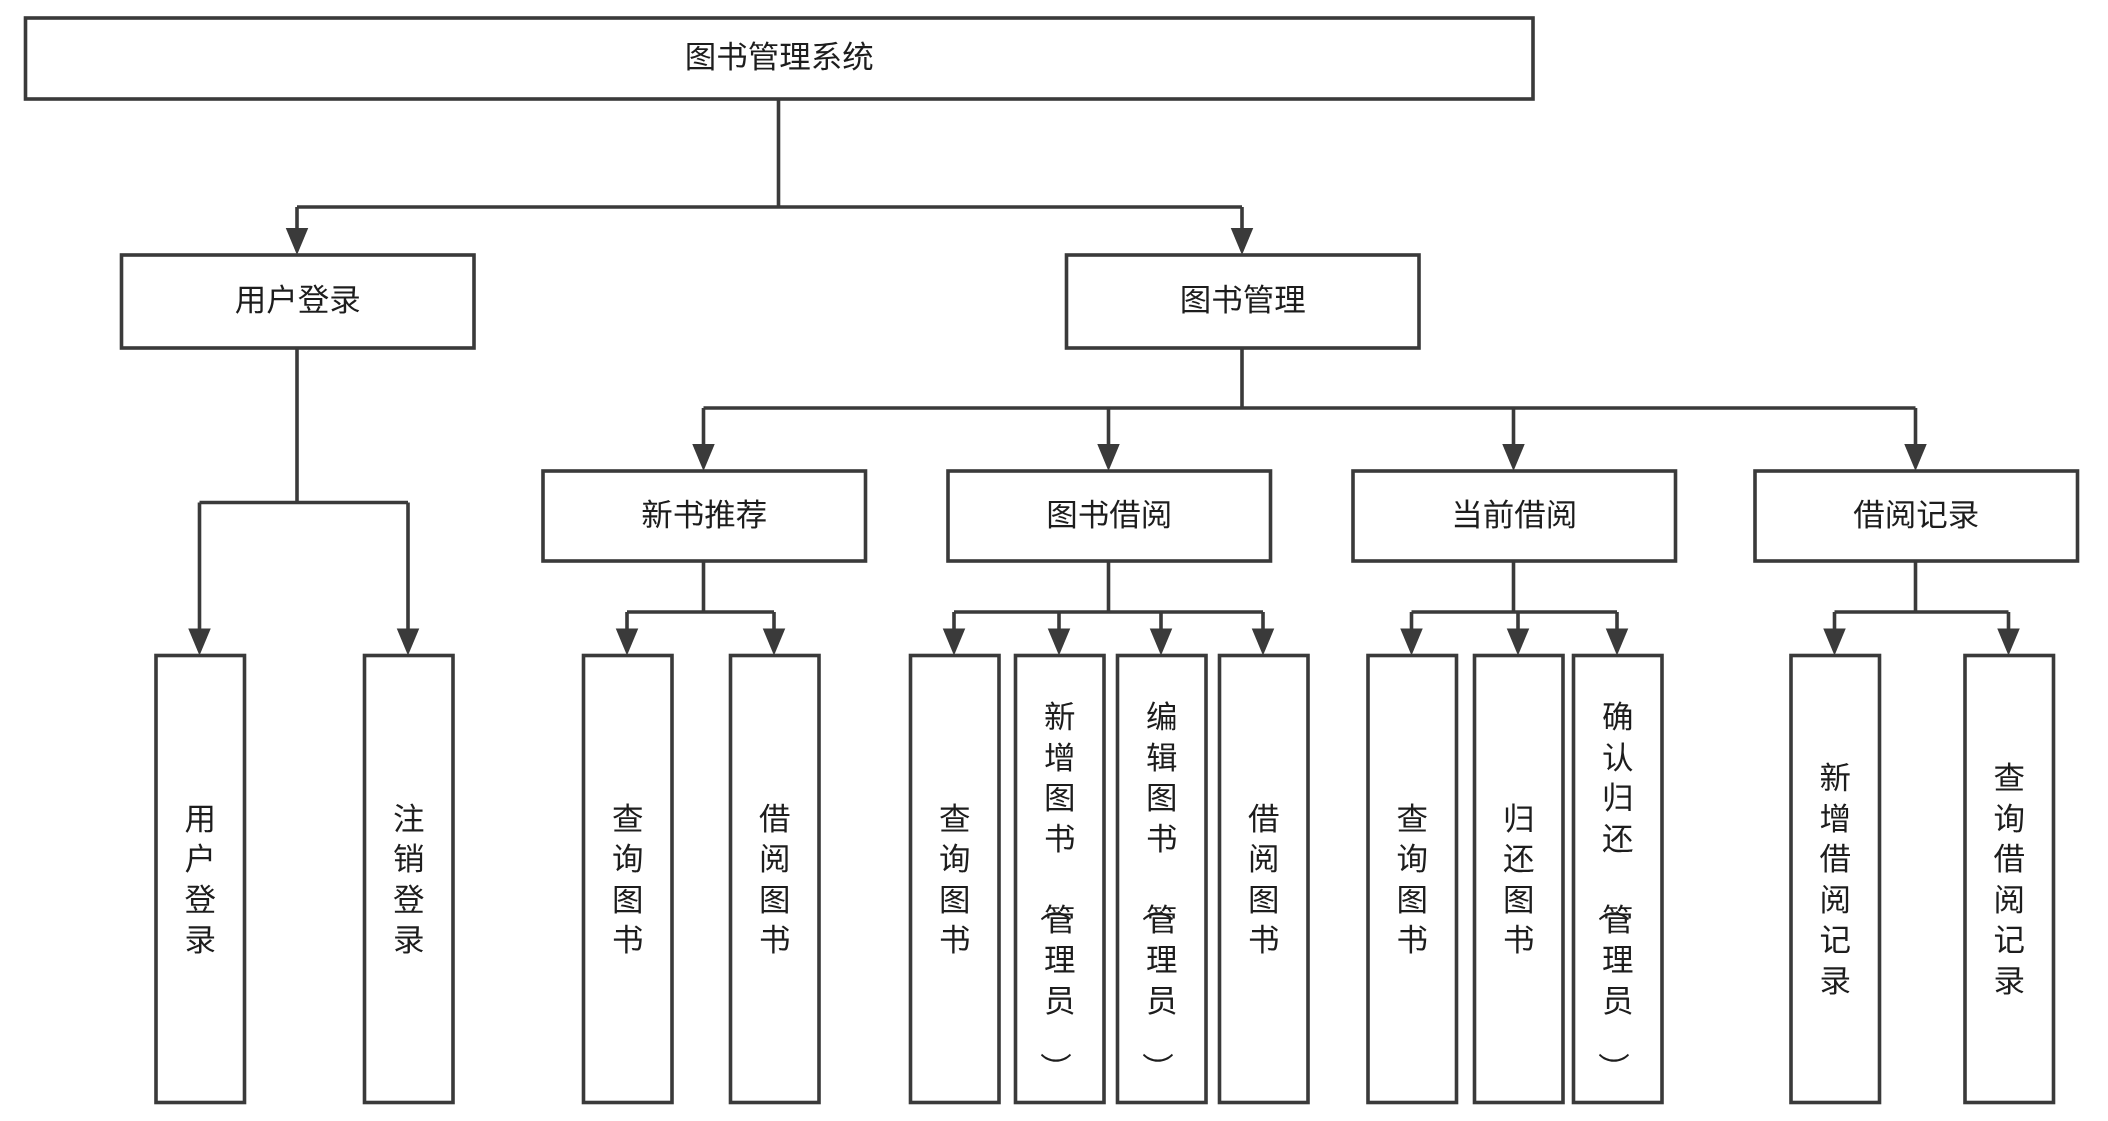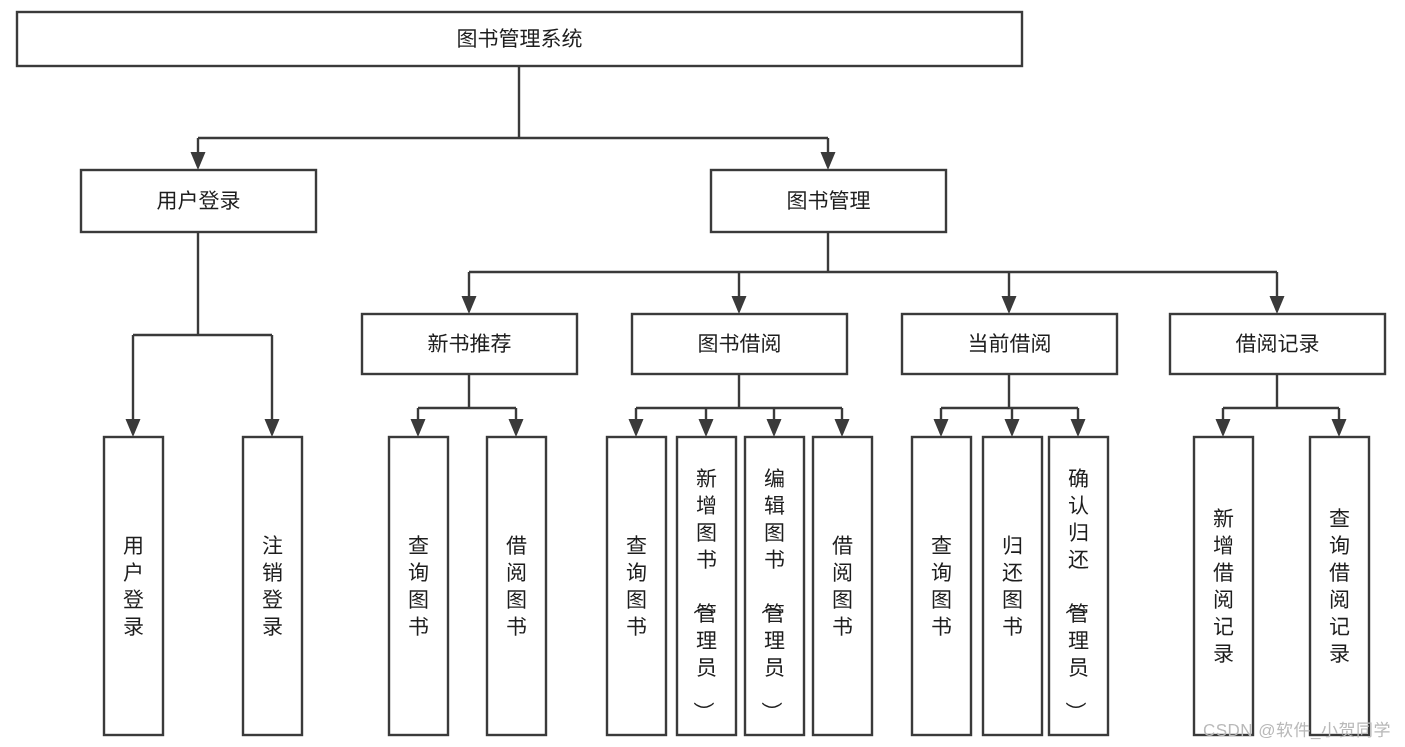--- a/index.html
+++ b/index.html
@@ -218,14 +218,13 @@
         <g>
           <rect class="node-box" x="1194" y="437" width="59" height="298"></rect>
           <text class="node-label-vertical" x="1223.5" y="526.06"><tspan x="1223.5" dy="0">新</tspan><tspan x="1223.5" dy="27">增</tspan><tspan x="1223.5" dy="27">借</tspan><tspan x="1223.5" dy="27">阅</tspan><tspan x="1223.5" dy="27">记</tspan><tspan x="1223.5" dy="27">录</tspan></text>
         </g>
         <g>
           <rect class="node-box" x="1310" y="437" width="59" height="298"></rect>
           <text class="node-label-vertical" x="1339.5" y="526.06"><tspan x="1339.5" dy="0">查</tspan><tspan x="1339.5" dy="27">询</tspan><tspan x="1339.5" dy="27">借</tspan><tspan x="1339.5" dy="27">阅</tspan><tspan x="1339.5" dy="27">记</tspan><tspan x="1339.5" dy="27">录</tspan></text>
         </g>
       </g>
   </svg>
-  <div class="watermark">CSDN @软件_小贺同学</div>
 </div>
 
 </body></html>

